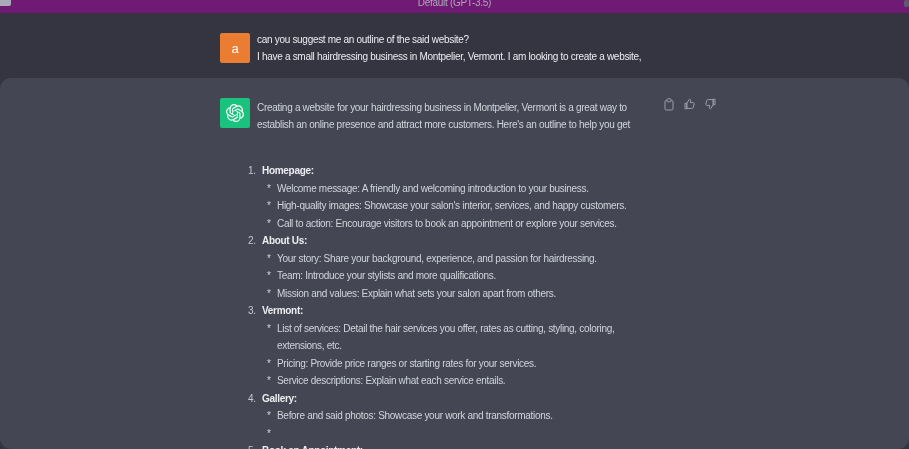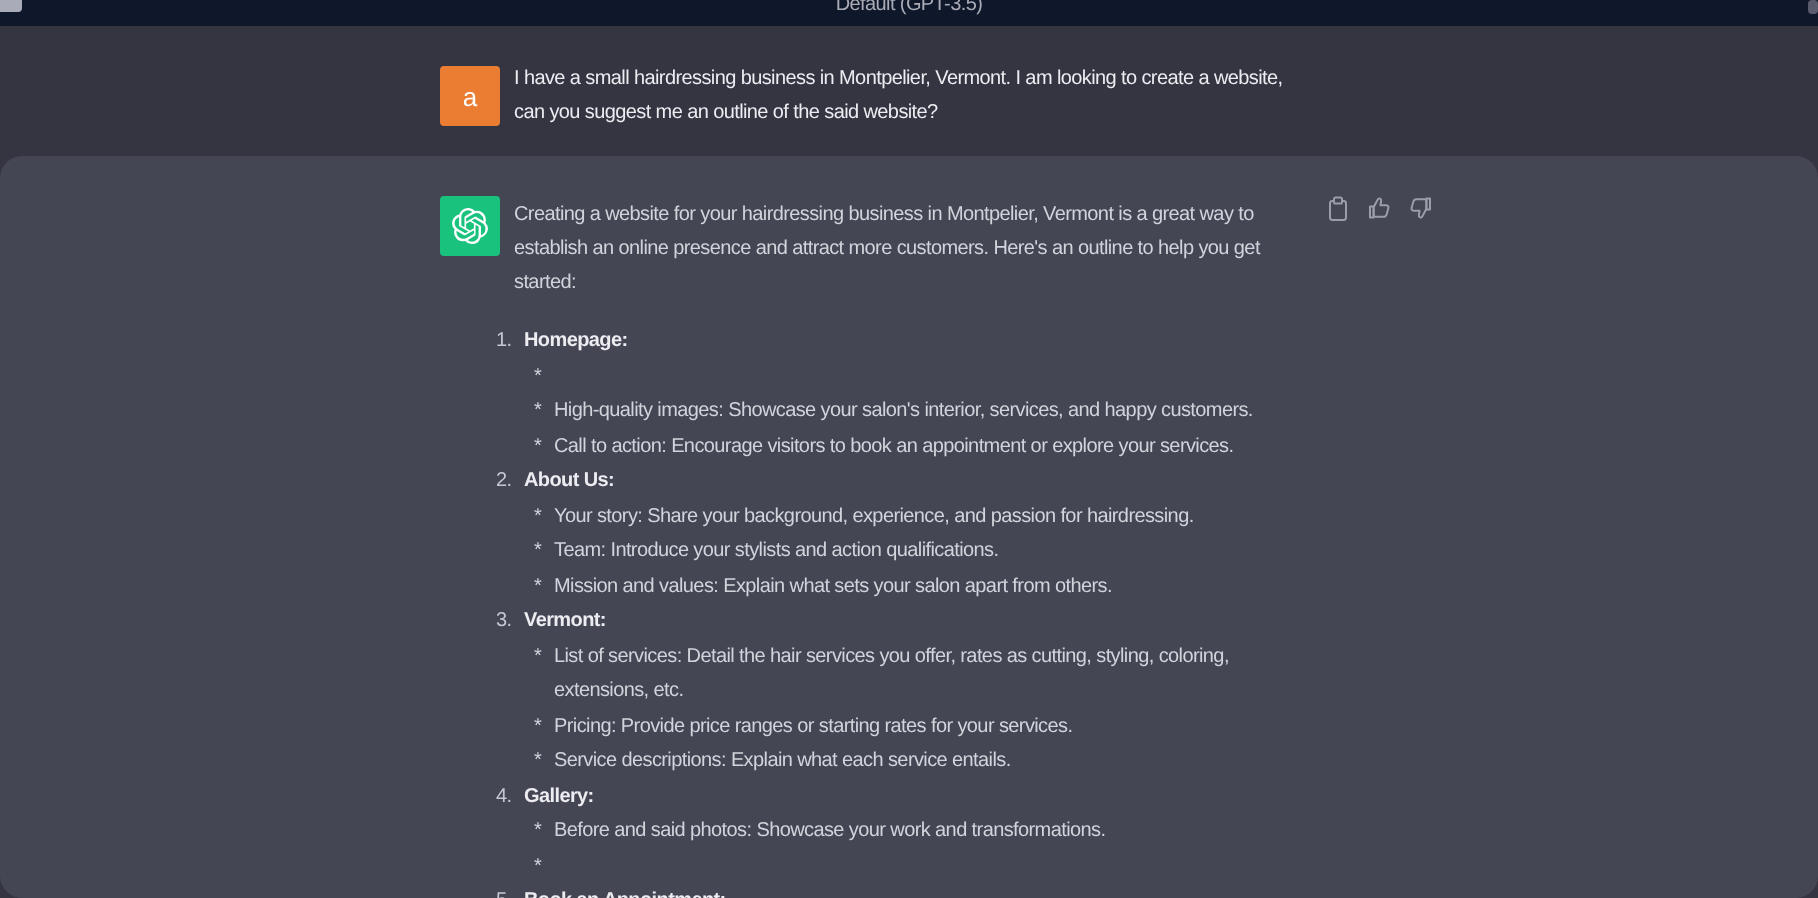--- a/index.html
+++ b/index.html
@@ -8,21 +8,21 @@
     width:909px;height:449px;
     overflow:hidden;
     background:#343541;
     font-family:"Liberation Sans",sans-serif;
     font-size:10px;
     letter-spacing:-0.3px;
     color:#d1d5db;
   }
   .header{
     position:absolute;top:0;left:0;right:0;height:13px;
-    background:#0f172a;
+    background:#701a75;
     padding-left:20px;
   }
   .model-label{
     position:absolute;top:-3px;left:0;right:0;
     text-align:center;
     color:#aaabb5;
     font-size:10px;
   }
   .tl-fragment{
     position:absolute;top:0;left:0;width:11px;height:6px;
@@ -72,22 +72,22 @@
 
 <div class="tl-fragment"></div>
 <div class="scroll-thumb"></div>
 
 <div class="row row-user">
   <div class="col">
     <div class="avatar" style="background: rgb(234, 125, 49);">
       <span class="avatar-letter">a</span>
     </div>
     <div class="msg-text">
+        <div class="tline">can you suggest me an outline of the said website?</div>
         <div class="tline">I have a small hairdressing business in Montpelier, Vermont. I am looking to create a website,</div>
-        <div class="tline">can you suggest me an outline of the said website?</div>
       </div>
   </div>
 </div>
 
 <div class="row row-assistant">
   <div class="col">
     <div class="avatar" style="background: rgb(25, 195, 125);">
       <span style="display:flex;">
         <svg width="18" height="18" viewBox="0 0 24 24" fill="#ffffff">
             <path d="M22.2819 9.8211a5.9847 5.9847 0 0 0-.5157-4.9108 6.0462 6.0462 0 0 0-6.5098-2.9A6.0651 6.0651 0 0 0 4.9807 4.1818a5.9847 5.9847 0 0 0-3.9977 2.9 6.0462 6.0462 0 0 0 .7427 7.0966 5.98 5.98 0 0 0 .511 4.9107 6.051 6.051 0 0 0 6.5146 2.9001A5.9847 5.9847 0 0 0 13.2599 24a6.0557 6.0557 0 0 0 5.7718-4.2058 5.9894 5.9894 0 0 0 3.9977-2.9001 6.0557 6.0557 0 0 0-.7475-7.073zm-9.022 12.6081a4.4755 4.4755 0 0 1-2.8764-1.0408l.1419-.0804 4.7783-2.7582a.7948.7948 0 0 0 .3927-.6813v-6.7369l2.02 1.1686a.071.071 0 0 1 .038.052v5.5826a4.504 4.504 0 0 1-4.4945 4.4944zm-9.6607-4.1254a4.4708 4.4708 0 0 1-.5346-3.0137l.142.0852 4.783 2.7582a.7712.7712 0 0 0 .7806 0l5.8428-3.3685v2.3324a.0804.0804 0 0 1-.0332.0615L9.74 19.9502a4.4992 4.4992 0 0 1-6.1408-1.6464zM2.3408 7.8956a4.485 4.485 0 0 1 2.3655-1.9728V11.6a.7664.7664 0 0 0 .3879.6765l5.8144 3.3543-2.0201 1.1685a.0757.0757 0 0 1-.071 0l-4.8303-2.7865A4.504 4.504 0 0 1 2.3408 7.8956zm16.5963 3.8558L13.1038 8.364 15.1192 7.2a.0757.0757 0 0 1 .071 0l4.8303 2.7913a4.4944 4.4944 0 0 1-.6765 8.1042v-5.6772a.79.79 0 0 0-.407-.667zm2.0107-3.0231l-.142-.0852-4.7735-2.7818a.7759.7759 0 0 0-.7854 0L9.409 9.2297V6.8974a.0662.0662 0 0 1 .0284-.0615l4.8303-2.7866a4.4992 4.4992 0 0 1 6.6802 4.66zM8.3065 12.863l-2.02-1.1638a.0804.0804 0 0 1-.038-.0567V6.0742a4.4992 4.4992 0 0 1 7.3757-3.4537l-.142.0805L8.704 5.459a.7948.7948 0 0 0-.3927.6813zm1.0976-2.3654l2.602-1.4998 2.6069 1.4998v2.9994l-2.5974 1.4997-2.6067-1.4997z"></path>
@@ -118,27 +118,29 @@
             <path d="M1 5.2h1.8v5.6H1z"></path>
             <path d="M2.8 10.4V5.6l2.1-3.9c.5-.9 1.9-.4 1.7.7l-.4 2.2h2.9c.8 0 1.3.7 1.1 1.4l-.9 3.2c-.2.7-.8 1.2-1.5 1.2z"></path>
           </svg>
         </span>
       </button>
     </div>
 
     <div class="intro">
         <div class="tline">Creating a website for your hairdressing business in Montpelier, Vermont is a great way to</div>
         <div class="tline">establish an online presence and attract more customers. Here's an outline to help you get</div>
-        <div class="tline">started:</div>
       </div>
     <div class="outline">
         <div>
           <div class="o-line"><span class="o-num">1.</span><span class="o-title">Homepage:</span></div>
           <div class="o-bullet">
             <span class="o-star">*</span>
+            <div class="o-btext">
+              <div class="">Welcome message: A friendly and welcoming introduction to your business.</div>
+            </div>
           </div>
           <div class="o-bullet">
             <span class="o-star">*</span>
             <div class="o-btext">
               <div class="">High-quality images: Showcase your salon's interior, services, and happy customers.</div>
             </div>
           </div>
           <div class="o-bullet">
             <span class="o-star">*</span>
             <div class="o-btext">
@@ -150,21 +152,21 @@
           <div class="o-line"><span class="o-num">2.</span><span class="o-title">About Us:</span></div>
           <div class="o-bullet">
             <span class="o-star">*</span>
             <div class="o-btext">
               <div class="">Your story: Share your background, experience, and passion for hairdressing.</div>
             </div>
           </div>
           <div class="o-bullet">
             <span class="o-star">*</span>
             <div class="o-btext">
-              <div class="">Team: Introduce your stylists and action qualifications.</div>
+              <div class="">Team: Introduce your stylists and more qualifications.</div>
             </div>
           </div>
           <div class="o-bullet">
             <span class="o-star">*</span>
             <div class="o-btext">
               <div class="">Mission and values: Explain what sets your salon apart from others.</div>
             </div>
           </div>
         </div>
         <div>

